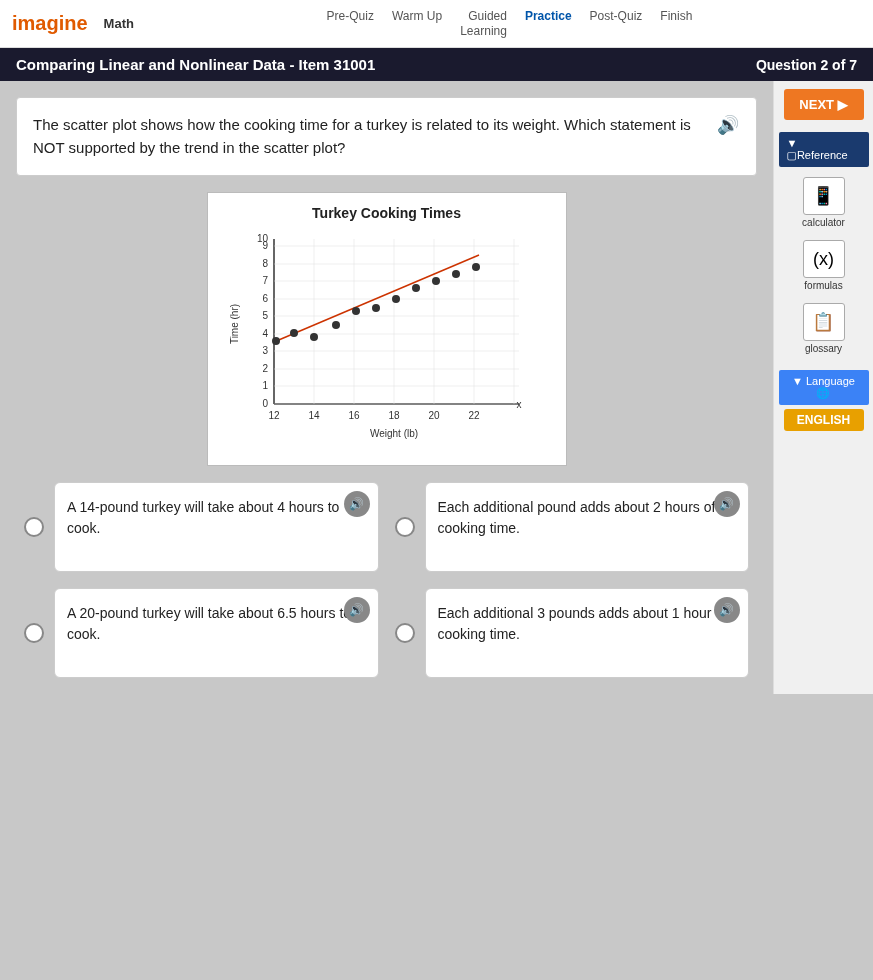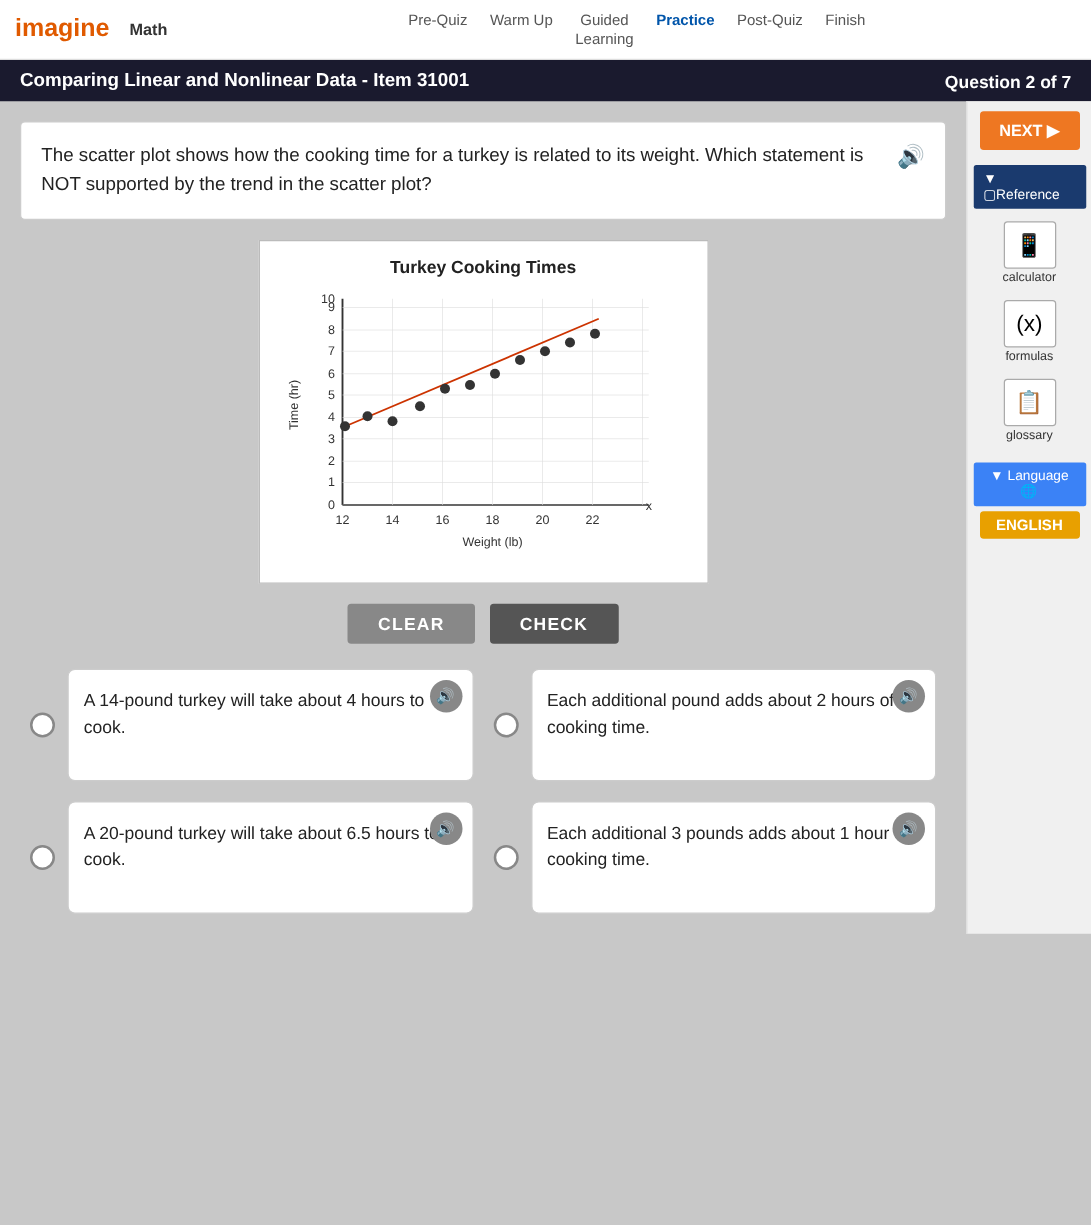--- a/index.html
+++ b/index.html
@@ -36,21 +36,21 @@
     .nav-steps {
       display: flex;
       gap: 18px;
       flex: 1;
       justify-content: center;
     }
     .nav-step {
       font-size: 12px;
       color: #555;
       cursor: pointer;
-      text-align: center;
+      text-align: right;
       line-height: 1.2;
     }
     .nav-step.active { color: #0055aa; font-weight: bold; }
     .nav-user {
       display: flex;
       align-items: center;
       gap: 8px;
       font-size: 13px;
       color: #333;
     }
@@ -425,24 +425,20 @@
         <circle cx="192" cy="59" r="4" class="data-point"></circle>
 
         <circle cx="212" cy="52" r="4" class="data-point"></circle>
 
         <circle cx="232" cy="45" r="4" class="data-point"></circle>
 
         <circle cx="252" cy="38" r="4" class="data-point"></circle>
       </svg>
     </div>
 
-    <div class="action-row">
-      <button class="btn-clear">CLEAR</button>
-      <button class="btn-check">CHECK</button>
-    </div>
 
     <div class="choices-grid">
 
       <div class="choice-item">
         <div class="choice-radio"></div>
         <div class="choice-card">
           <span>A 14-pound turkey will take about 4 hours to cook.</span>
           <div class="choice-audio">🔊</div>
         </div>
       </div>

